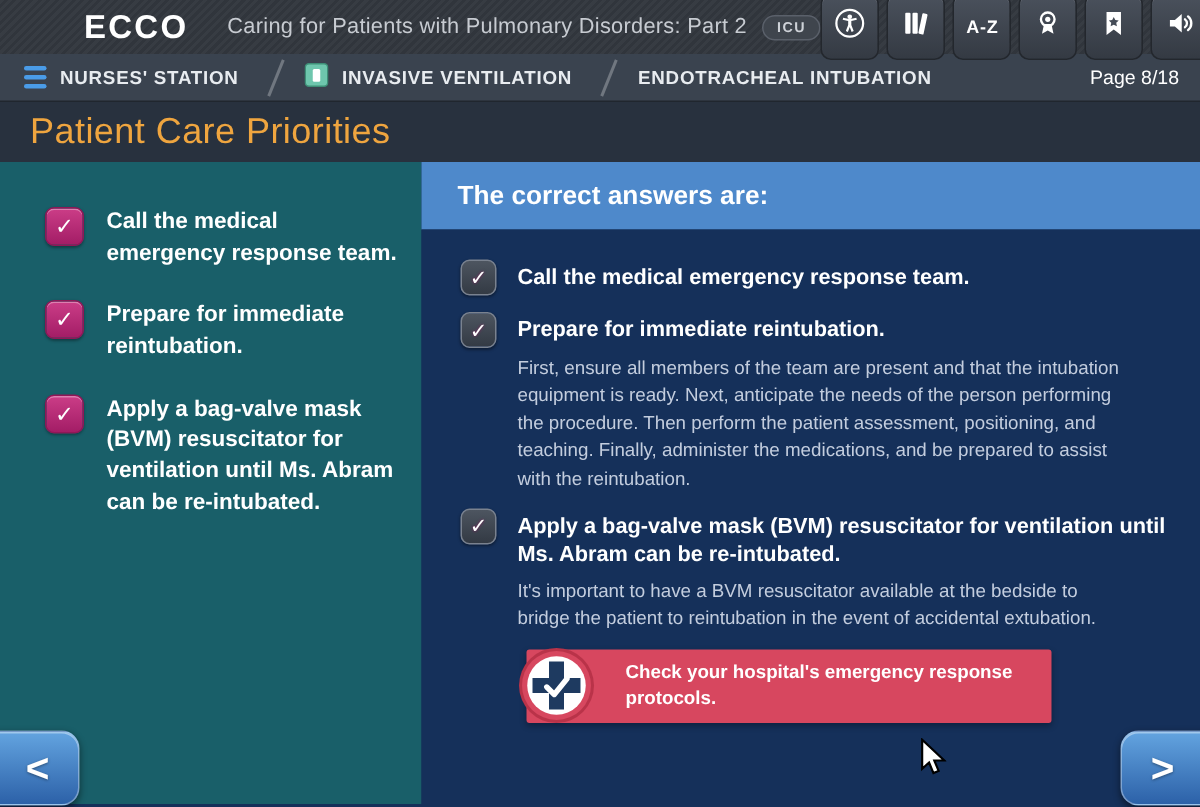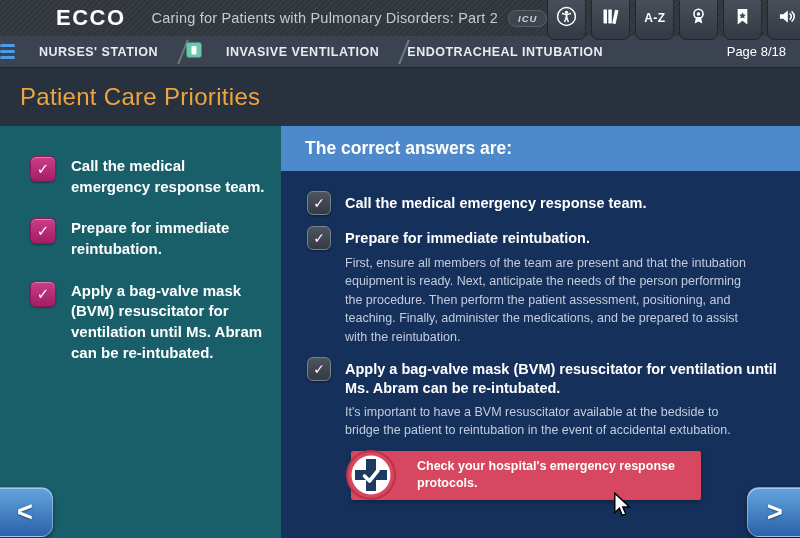--- a/index.html
+++ b/index.html
@@ -7,39 +7,39 @@
   body { font-family:"Liberation Sans","DejaVu Sans",sans-serif; }
   .stage { position:relative; width:800px; height:538px; overflow:hidden; background:#15305a; }
 
   
   .topbar { position:relative; height:36px; background:#33383f;
     background-image:repeating-linear-gradient(135deg, rgba(255,255,255,.02) 0 2px, rgba(0,0,0,.05) 2px 4px);
     display:flex; align-items:center; padding:0 8px 0 16px; }
   .logo { color:#fff; font-size:22px; font-weight:bold; letter-spacing:1.5px; margin-right:26px;margin-left:40px; }
   .course-title { color:#c7cbd1; font-size:14.5px; letter-spacing:.2px; white-space:nowrap; }
   .icu-badge { margin-left:10px; background:#3f454d; border:1px solid #5a606a; color:#ced2d8;
-    font-size:9.5px; font-weight:bold; letter-spacing:1px; padding:2px 9px; border-radius:10px;font-style:italic; }
+    font-size:9.5px; font-weight:bold; letter-spacing:1px; padding:2px 9px; border-radius:10px; }
   .topbar-buttons { margin-left:auto; display:flex; gap:5px; }
   .tb-btn { width:39px; height:44px; border-radius:7px; border:1px solid #23272d;
     background:linear-gradient(180deg,#4a515c,#343a43); display:flex; align-items:center; justify-content:center;
     box-shadow:inset 0 1px 0 rgba(255,255,255,.12); color:#fff; font-weight:bold; }
   .tb-btn .txt { font-size:12px; letter-spacing:.5px; }
 
   
   .navbar { height:32px; background:#3a434f; display:flex; align-items:center;
     border-bottom:1px solid #20262e; color:#e8ecf0; }
-  .crumb { display:flex; align-items:center; gap:24px; padding:0 22px 0 0; height:100%;
+  .crumb { display:flex; align-items:center; gap:9px; padding:0 22px 0 16px; height:100%;
     font-size:12.5px; font-weight:bold; letter-spacing:.5px; white-space:nowrap; }
   .crumb-sep { width:2px; height:26px; background:rgba(255,255,255,.28); transform:rotate(22deg); margin:0 2px; }
   .hamburger { display:flex; flex-direction:column; gap:3px; }
   .hamburger span { display:block; width:15px; height:3px; border-radius:2px; background:#4a9ce8; }
   .page-indicator { margin-left:auto; padding-right:14px; font-size:13px; color:#fff; }
 
   
-  .title-band { height:58px; background:#28313e; display:flex; align-items:center; padding-left:20px; }
+  .title-band { height:40px; background:#28313e; display:flex; align-items:center; padding-left:20px; }
   .page-title { color:#efa53f; font-size:24px; font-weight:500; letter-spacing:.3px; }
 
   
   .content { display:flex; height:428px; }
   .panel-header { height:45px; display:flex; align-items:center; color:#fff; font-size:17.5px; font-weight:600; }
 
   .left-panel { width:281px; display:flex; flex-direction:column; }
   .left-panel .panel-header { background:#4fa1a1; padding:0 22px; }
   .left-body { flex:1; background:#195f69; padding:30px 14px 0 30px; overflow:hidden; }
   .answer-item { display:flex; gap:15px; margin-bottom:21px; }

